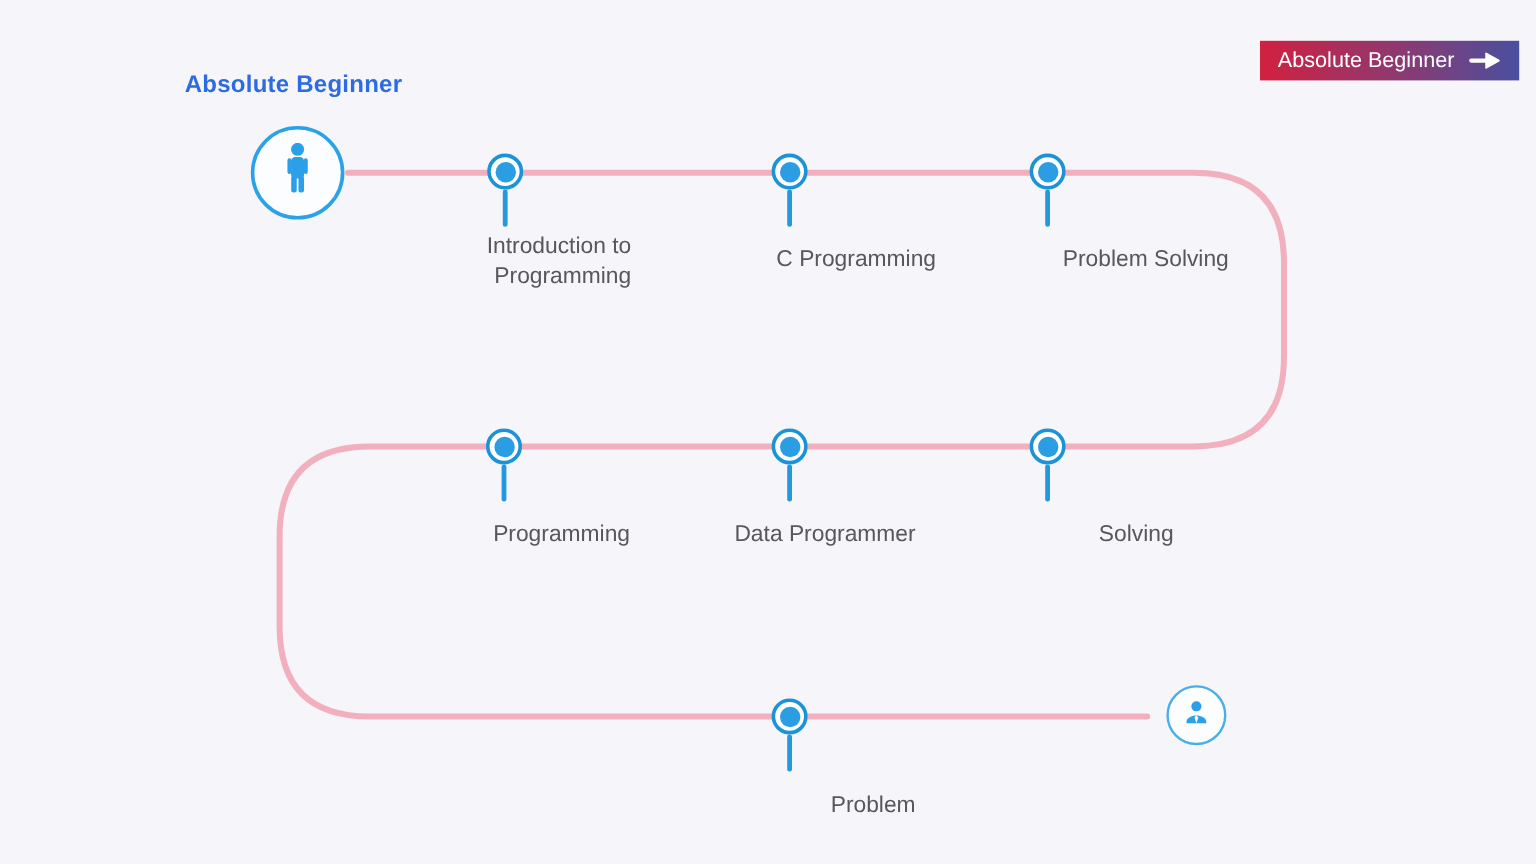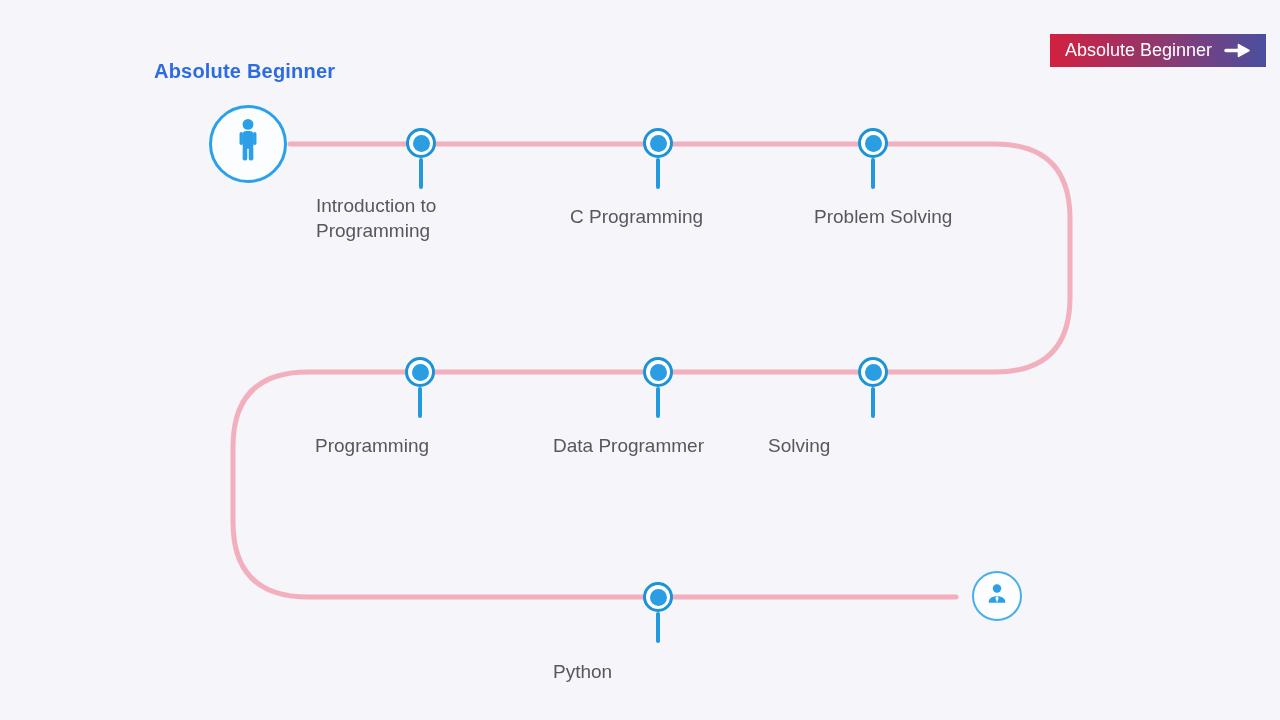--- a/index.html
+++ b/index.html
@@ -42,21 +42,21 @@
     display:flex; align-items:center; justify-content:center;
     transform:translate(-50%,-50%);
   }
   .node .dot { width:17px; height:17px; border-radius:50%; background:#2b9de2; display:block; }
   .stem {
     position:absolute; width:4px; height:31px; border-radius:2px;
     background:#2399dd; transform:translateX(-50%);
   }
   .milestone-label {
     position:absolute; width:210px; transform:translate(-50%,-50%);
-    text-align:left; font-size:19px; line-height:25px; color:#58585b;
+    text-align:right; font-size:19px; line-height:25px; color:#58585b;
   }
 </style>
 </head>
 <body>
 
 <div id="stage">
 
   <svg class="path-layer" width="1280" height="720" viewBox="0 0 1280 720">
     <path d="M 290 144 H 995 Q 1070 144 1070 219 V 297 Q 1070 372 995 372 H 308
              Q 233 372 233 447 V 522 Q 233 597 308 597 H 956" fill="none" stroke="#f2b0be" stroke-width="5" stroke-linecap="round"></path>
@@ -143,16 +143,16 @@
         <span class="dot"></span>
       </span>
     <span class="milestone-label" style="left:873px; top:445px">Solving</span>
   </div>
 
   <div class="milestone">
     <span class="stem" style="left:658px; top:612px"></span>
     <span class="node" style="left:658px; top:597px">
         <span class="dot"></span>
       </span>
-    <span class="milestone-label" style="left:658px; top:671px">Python</span>
+    <span class="milestone-label" style="left:658px; top:671px">Problem</span>
   </div>
 
 </div>
 
 </body></html>

